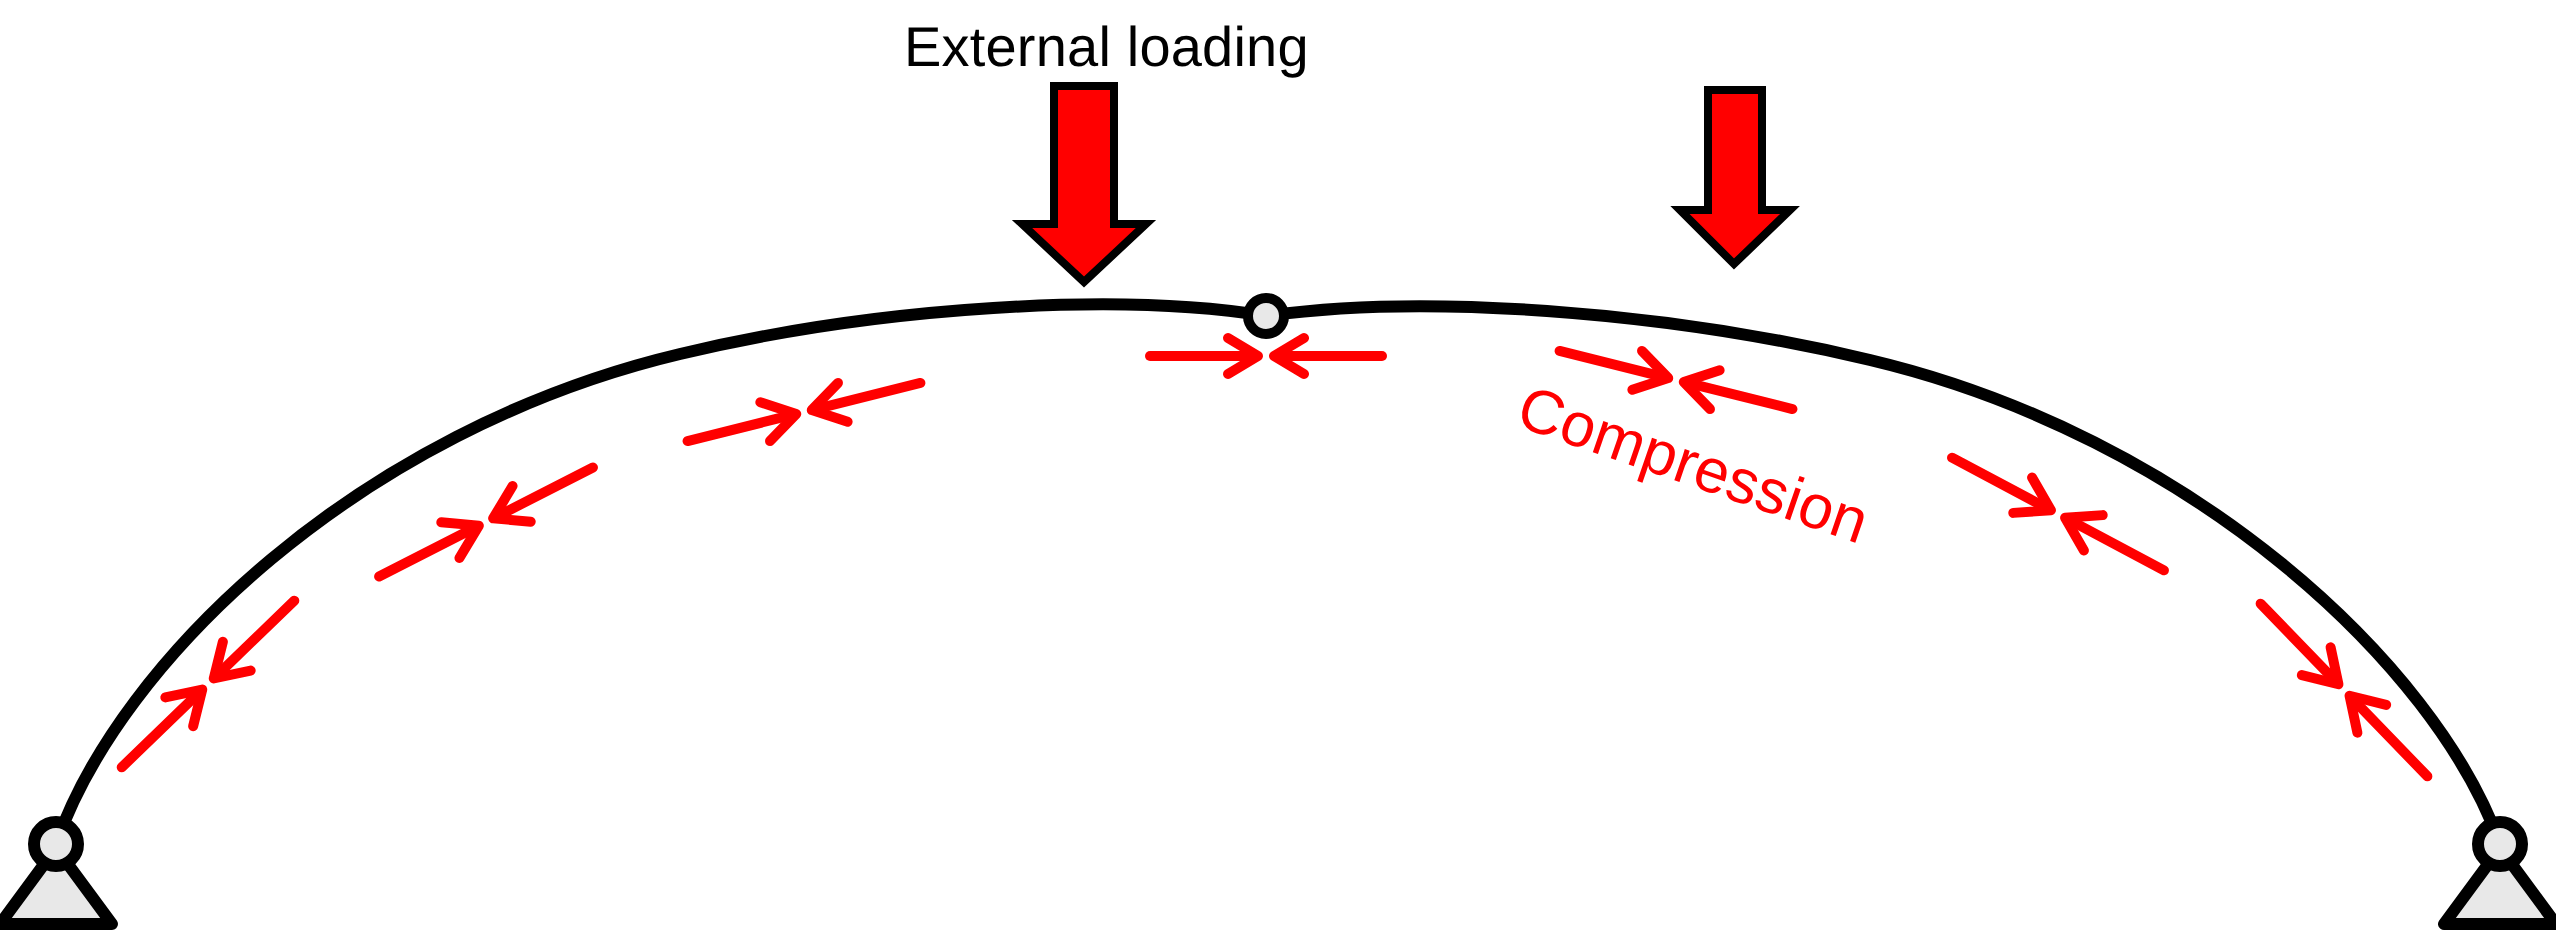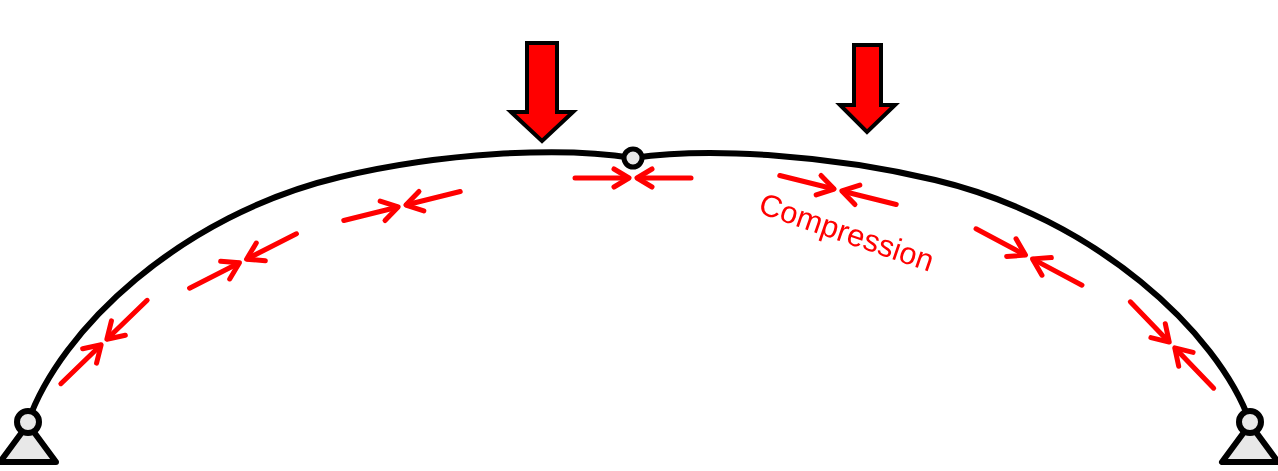--- a/index.html
+++ b/index.html
@@ -164,16 +164,17 @@
         </g>
         <g>
           <line x1="60" y1="0" x2="5" y2="0" stroke="#ff0000" stroke-width="5" stroke-linecap="round"></line>
           <polyline points="20,-10 4,0 20,10" fill="none" stroke="#ff0000" stroke-width="5" stroke-linecap="round" stroke-linejoin="round"></polyline>
         </g>
       </g>
     </g>
 
   </svg>
 
+  <div class="ext-label">External loading</div>
 
   <div class="compression-label">Compression</div>
 
 </div>
 
 </body></html>

